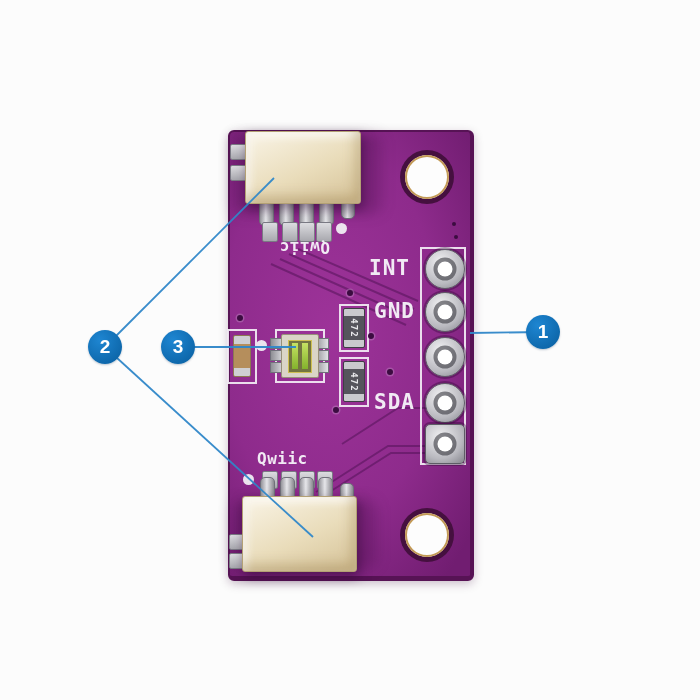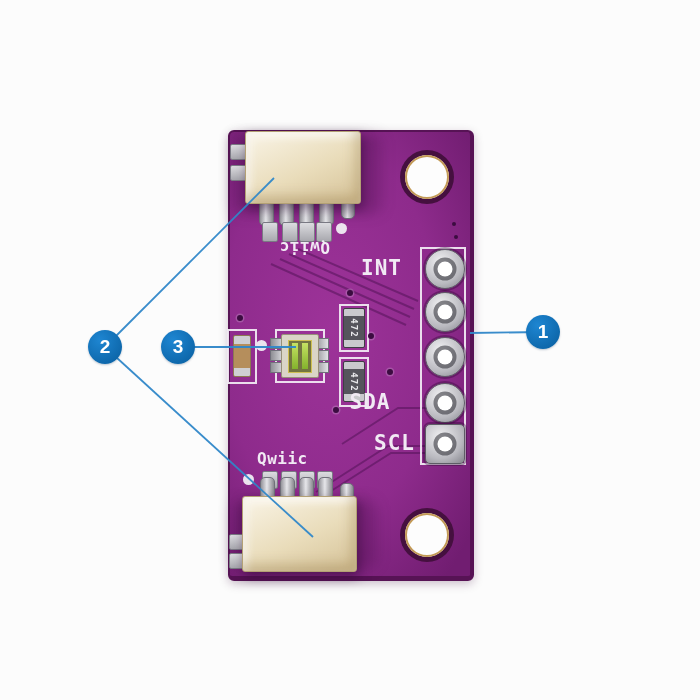--- a/index.html
+++ b/index.html
@@ -162,39 +162,39 @@
   <div class="abs via" style="left:347px;top:290px;"></div>
   <div class="abs via" style="left:368px;top:333px;"></div>
   <div class="abs via" style="left:237px;top:315px;"></div>
   <div class="abs via" style="left:333px;top:407px;"></div>
   <div class="abs via" style="left:387px;top:369px;"></div>
   <div class="abs dot-tiny" style="left:452px;top:222px;"></div>
   <div class="abs dot-tiny" style="left:454px;top:235px;"></div>
 
   <div class="abs silk-box" style="left:420px;top:247px;width:42px;height:214px;"></div>
 
-  <div class="abs pin-label" style="left:312px;top:255px;text-align:right;">INT</div>
+  <div class="abs pin-label" style="left:320px;top:255px;text-align:right;">INT</div>
   <div class="abs pin-pad" style="left:425px;top:249px;">
       <div class="pin-hole"></div>
     </div>
 
+  <div class="abs pin-label" style="left:325px;top:298px;">GND</div>
   <div class="abs pin-pad" style="left:425px;top:292px;">
       <div class="pin-hole"></div>
     </div>
 
   <div class="abs pin-pad" style="left:425px;top:337px;">
       <div class="pin-hole"></div>
     </div>
 
-  <div class="abs pin-label" style="left:325px;top:389px;text-align:center;">SDA</div>
+  <div class="abs pin-label" style="left:325px;top:389px;">SDA</div>
   <div class="abs pin-pad" style="left:425px;top:383px;">
       <div class="pin-hole"></div>
     </div>
 
-  <div class="abs pin-label" style="left:325px;top:430px;">SCL</div>
   <div class="abs pin-pad square" style="left:425px;top:424px;">
       <div class="pin-hole"></div>
     </div>
 
   <svg class="overlay" width="700" height="700">
     <g stroke="#2f87c9" stroke-width="1.8" fill="none" opacity="0.95">
       <line x1="543" y1="332" x2="470" y2="333"></line>
       <line x1="105" y1="347" x2="274" y2="178"></line>
       <line x1="105" y1="347" x2="313" y2="537"></line>
       <line x1="178" y1="347" x2="296" y2="347"></line>

